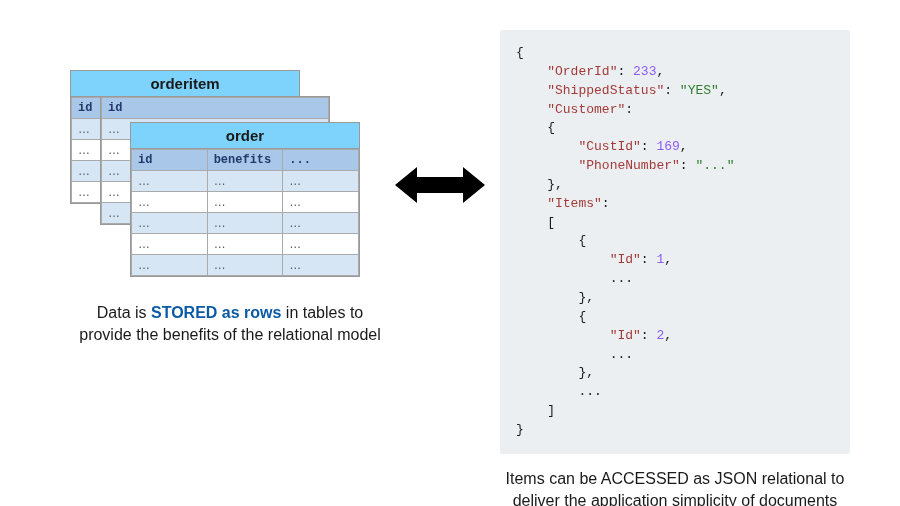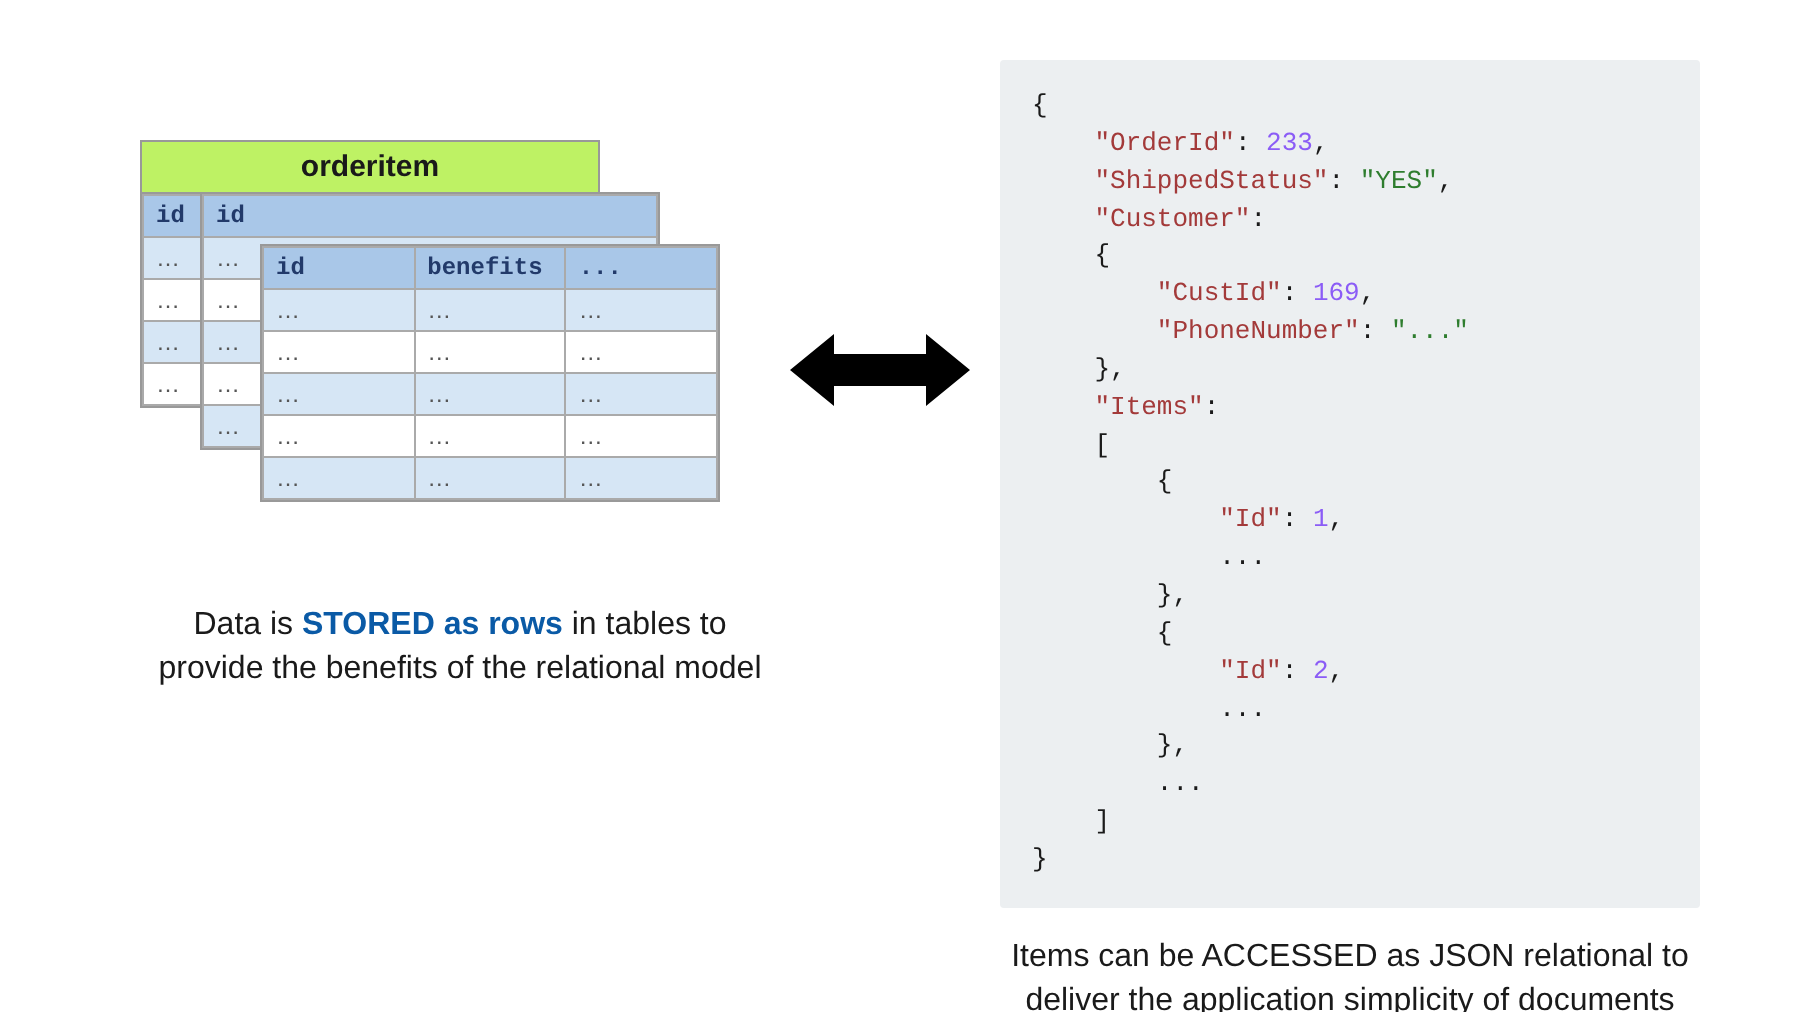--- a/index.html
+++ b/index.html
@@ -25,21 +25,21 @@
     position: absolute;
     background: #fff;
     border: 1px solid #999;
   }
   .db-table .title {
     text-align: center;
     font-weight: bold;
     font-size: 15px;
     padding: 4px 0;
     border-bottom: 1px solid #999;
-    background: #bef264;
+    background: #7dd3fc;
     color: #1a1a1a;
   }
   .db-table table {
     border-collapse: collapse;
     width: 100%;
     table-layout: fixed;
   }
   .db-table td {
     border: 1px solid #aaa;
     padding: 3px 6px;
@@ -153,20 +153,21 @@
               <td>…</td>
             </tr>
         <tr class="alt">
               <td>…</td>
             </tr>
       </tbody>
         </table>
     </div>
 
     <div class="db-table t1">
+      <div class="title">order</div>
       <table>
         <tbody>
             <tr class="hdr">
           <td>id</td>
           <td>benefits</td>
           <td>...</td>
         </tr>
         <tr class="alt">
               <td>…</td>
               <td>…</td>

